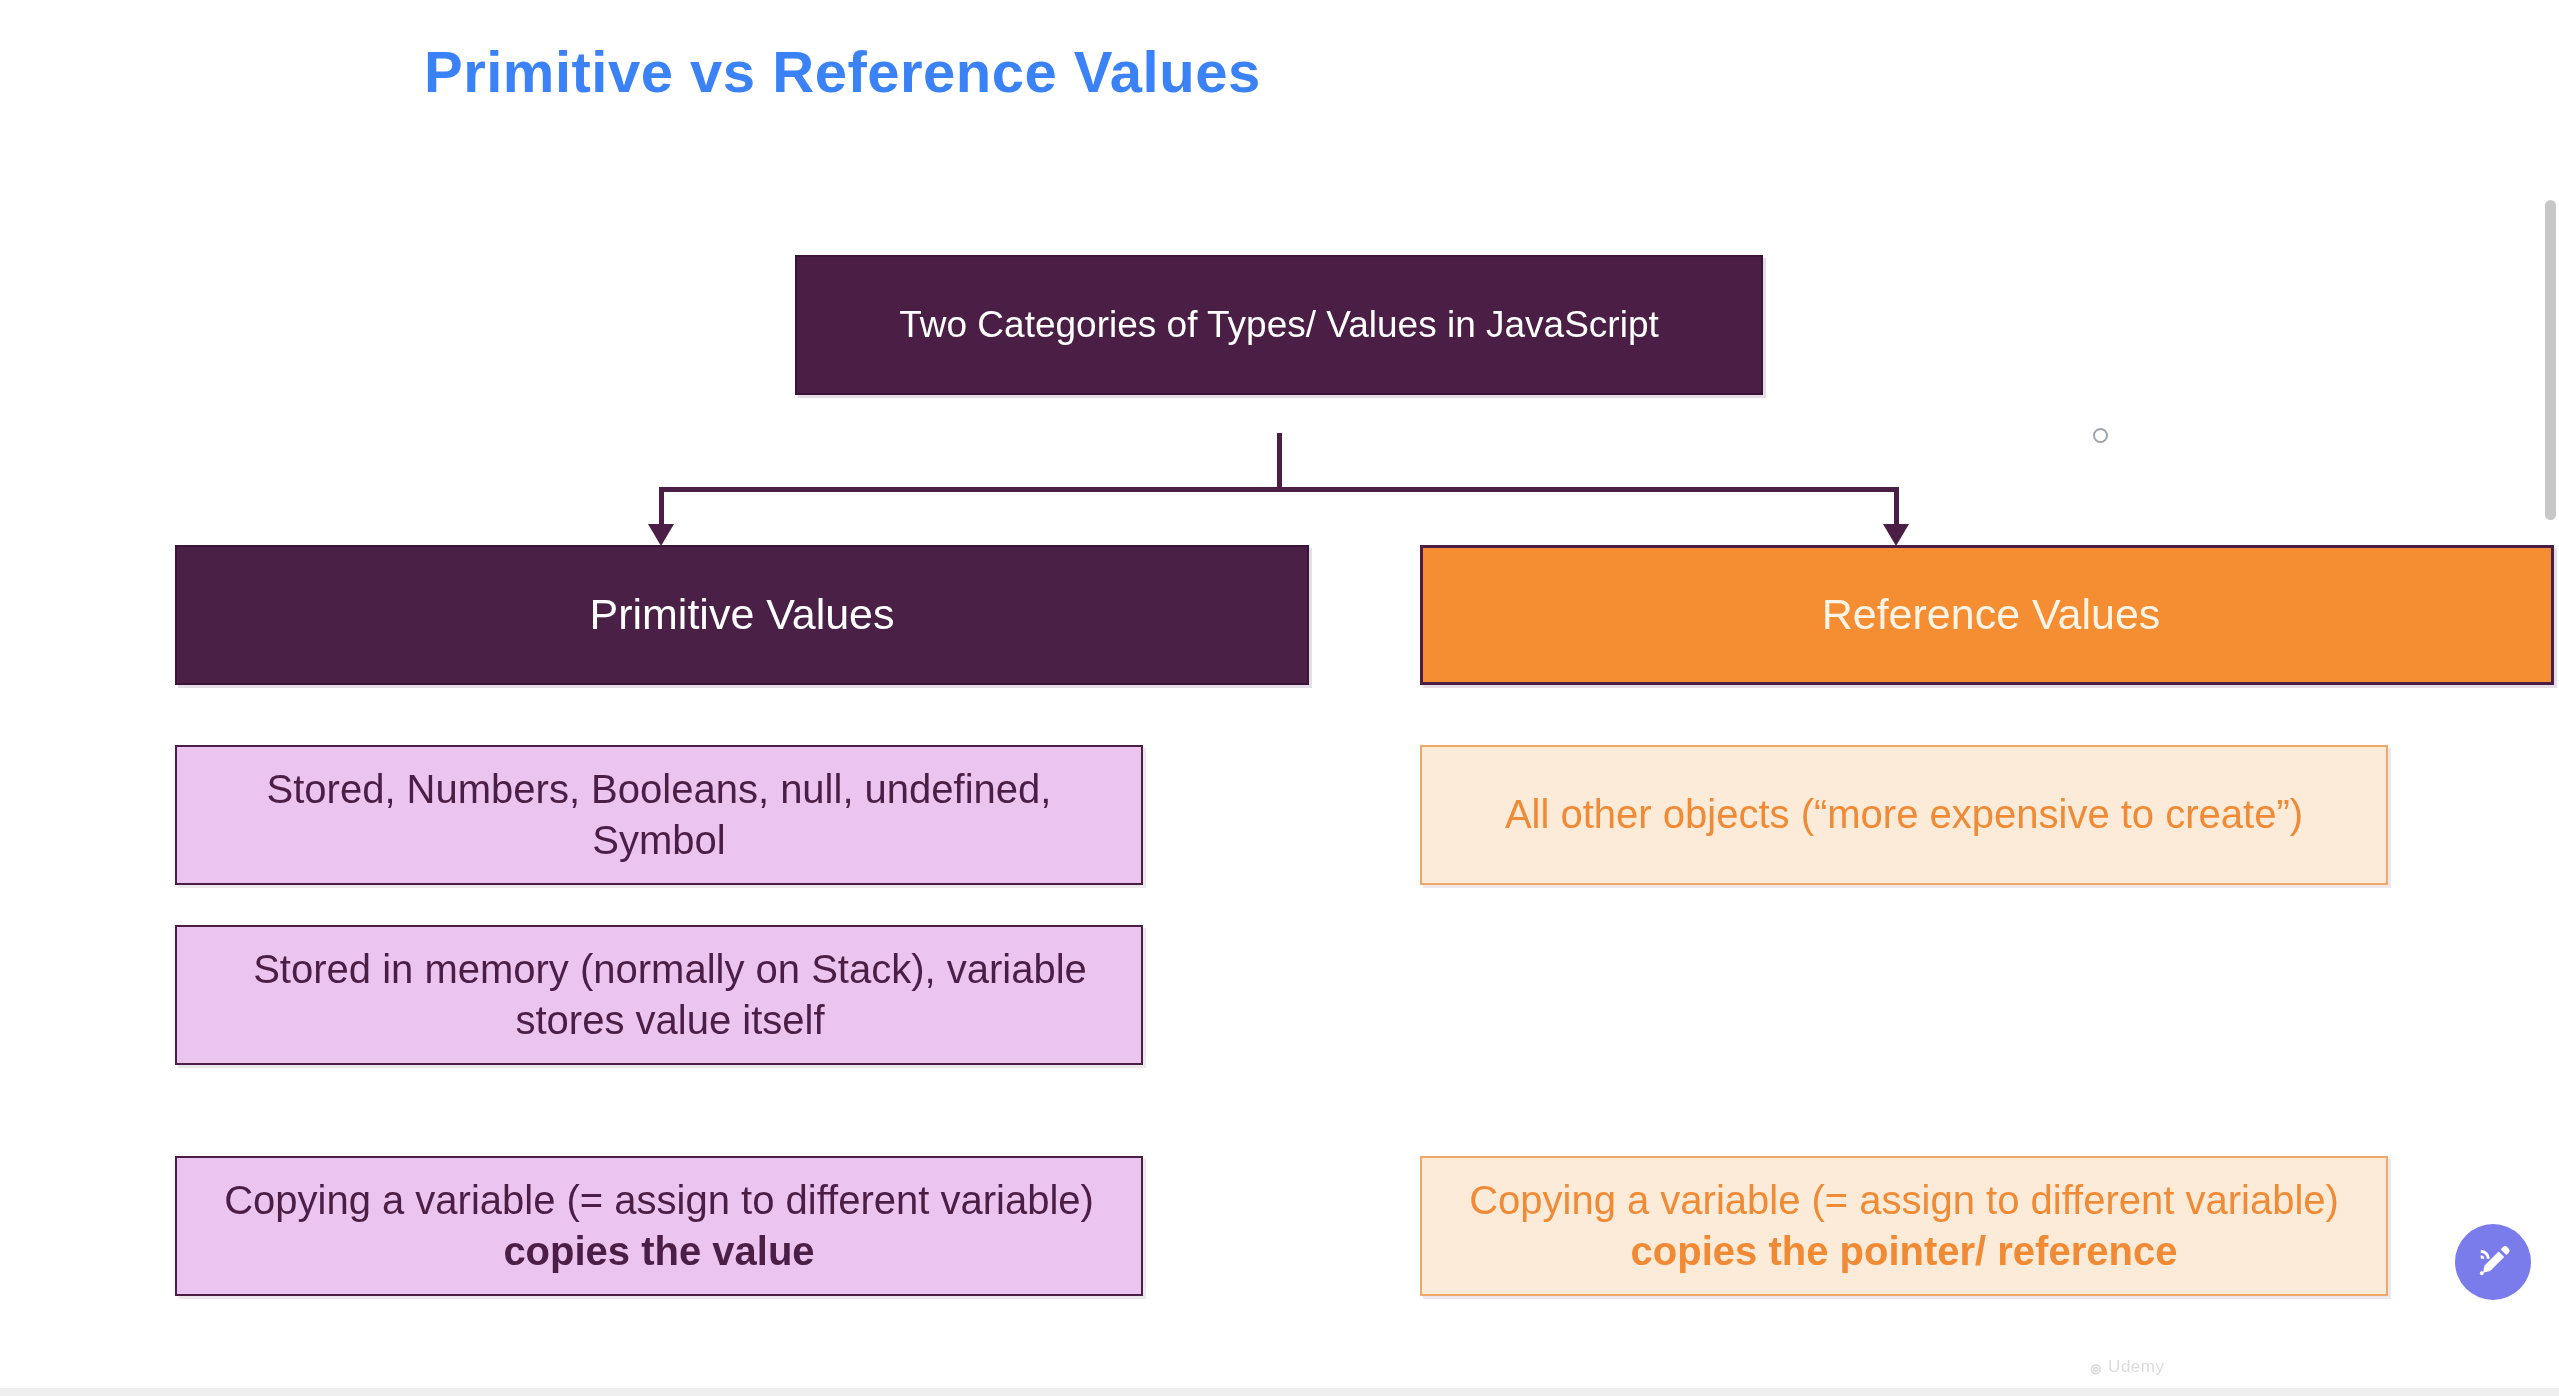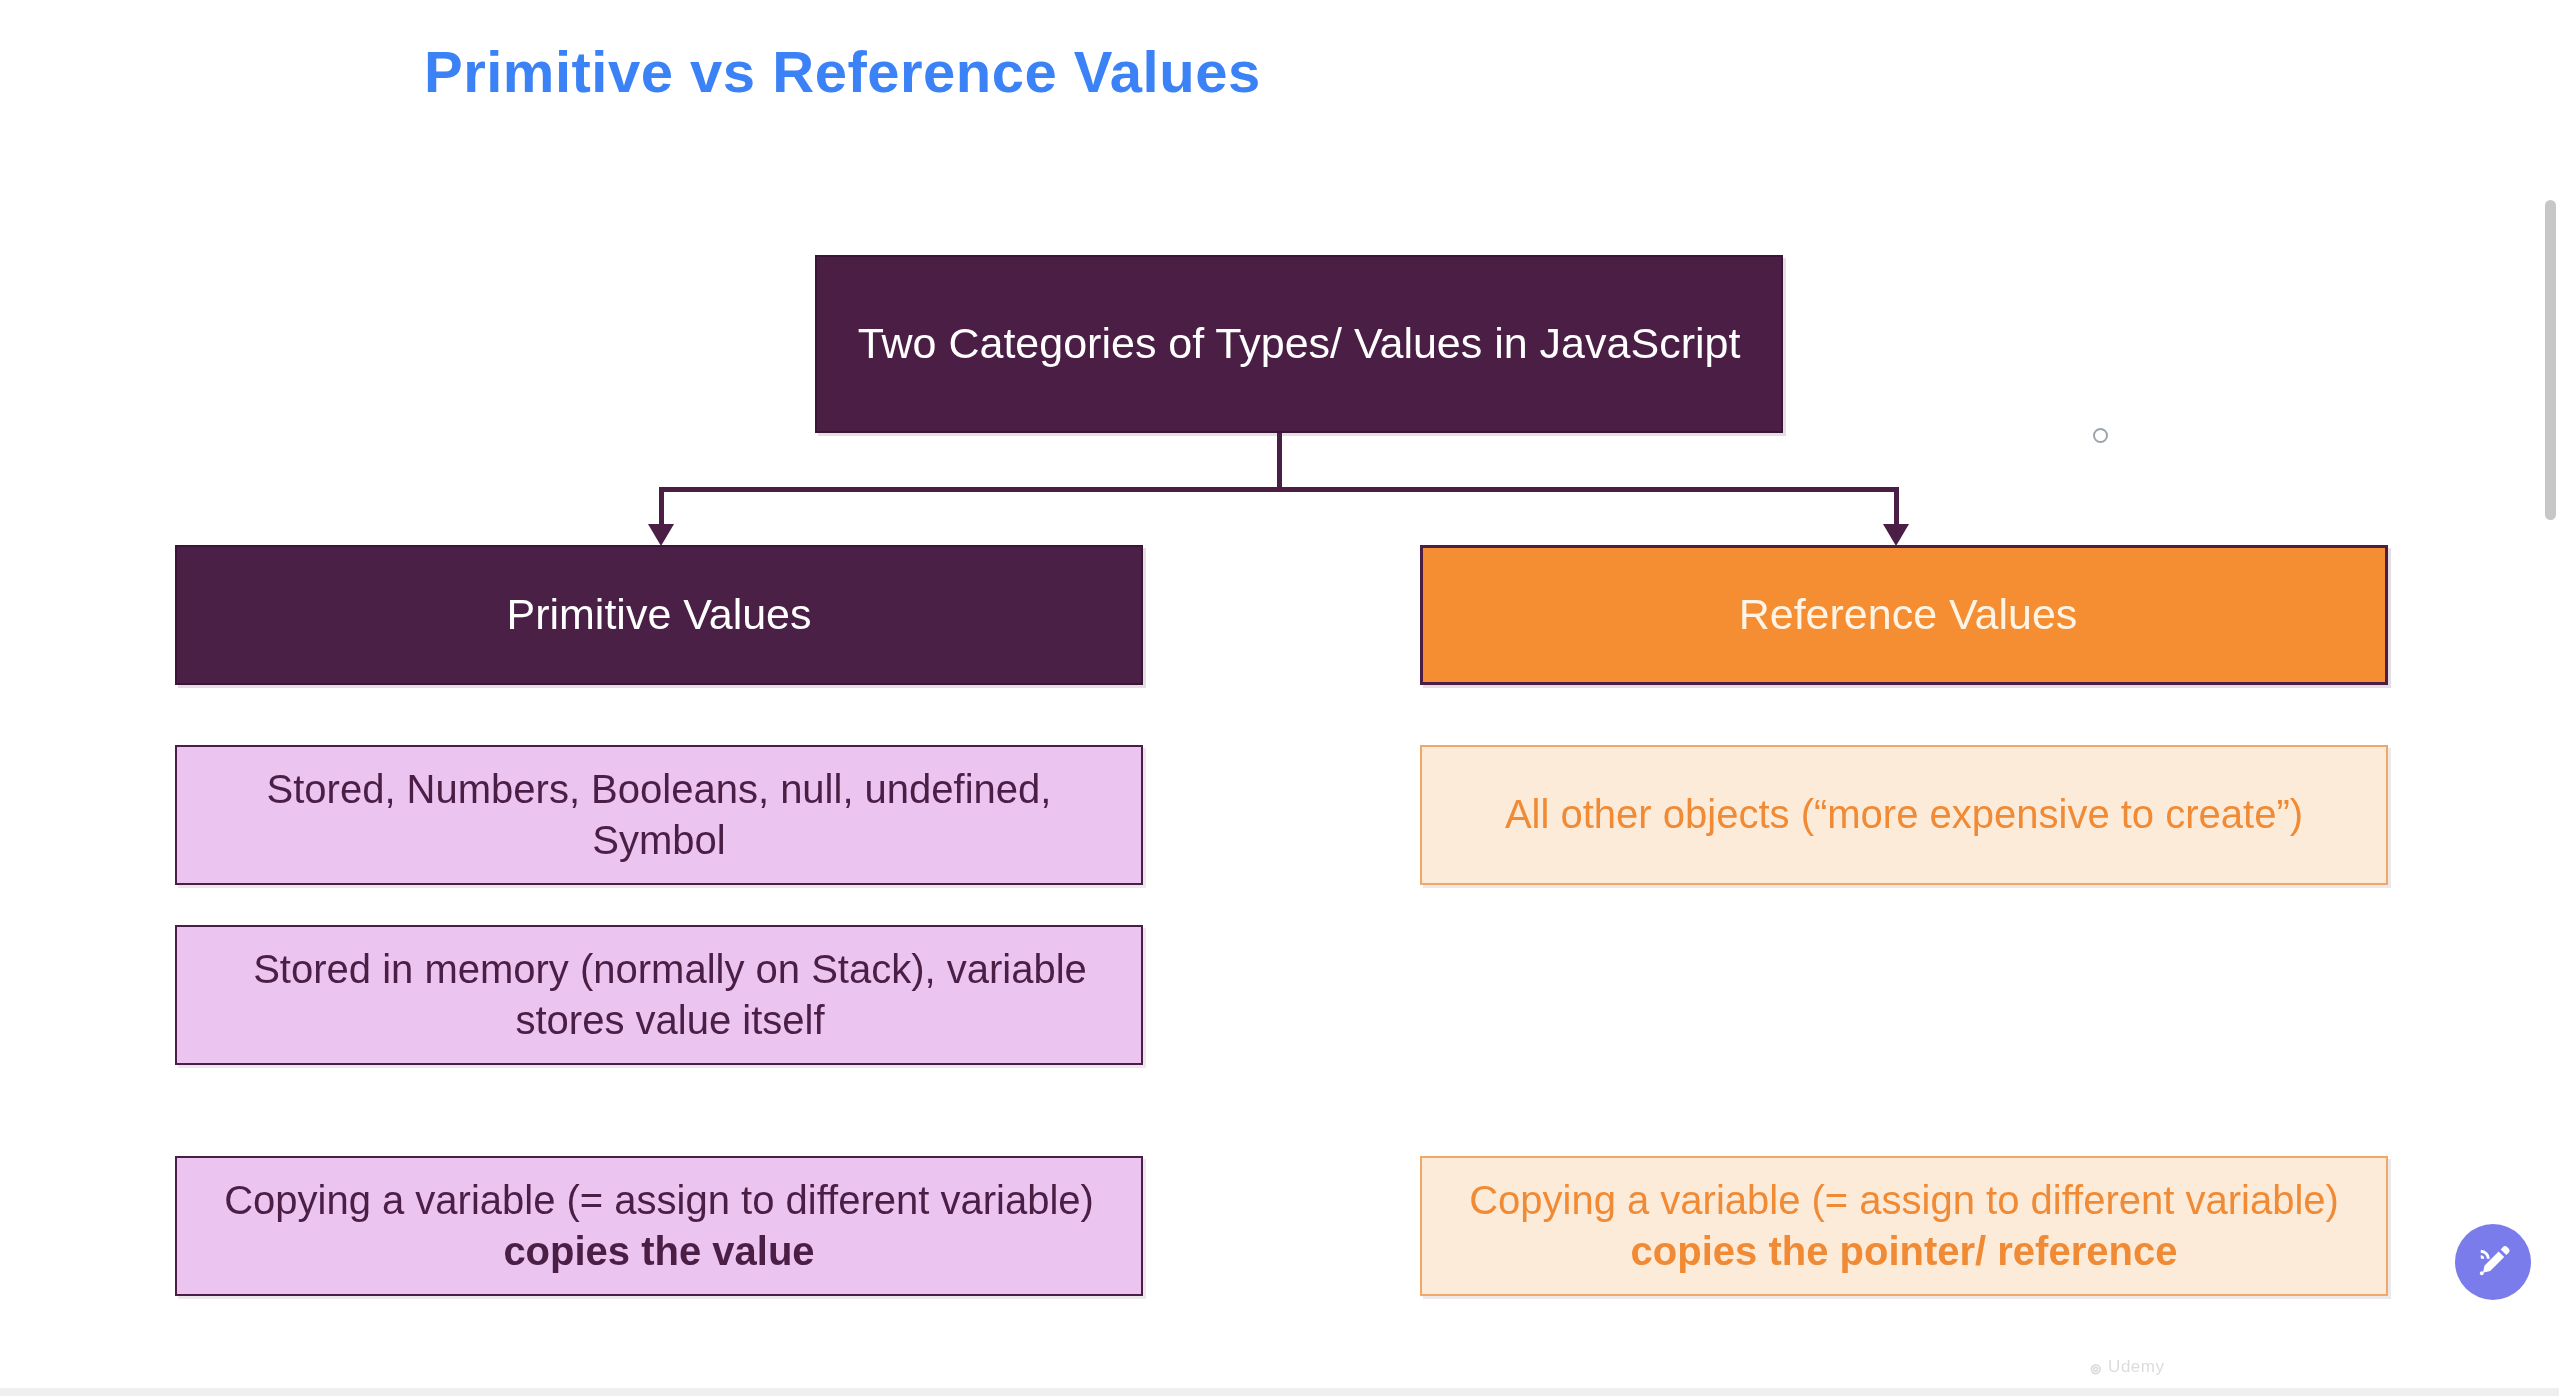--- a/index.html
+++ b/index.html
@@ -55,31 +55,30 @@
   .box {
     position: absolute;
     display: flex;
     align-items: center;
     justify-content: center;
     text-align: center;
     line-height: 1.28;
   }
 
   .box-top {
-    left: 795px; top: 255px; width: 968px; height: 178px;
+    left: 795px; top: 255px; width: 968px; height: 140px;
     background: #4A1E45;
     border: 2px solid #3A1535;
     color: #FFFFFF;
-    font-size: 43px;
+    font-size: 37px;
     box-shadow: 3px 3px 0 rgba(160,140,160,0.28);
-    margin-left: 20px;
   }
 
   .box-cat {
-    top: 545px; width: 968px; height: 140px;
+    top: 545px; width: 1134px; height: 140px;
     font-size: 43px;
     box-shadow: 3px 3px 0 rgba(160,140,160,0.28);
     text-align: right;
   }
   .box-cat.left {
     left: 175px;
     background: #4A2046;
     border: 2px solid #3A1535;
     color: #FFFFFF;
   }

